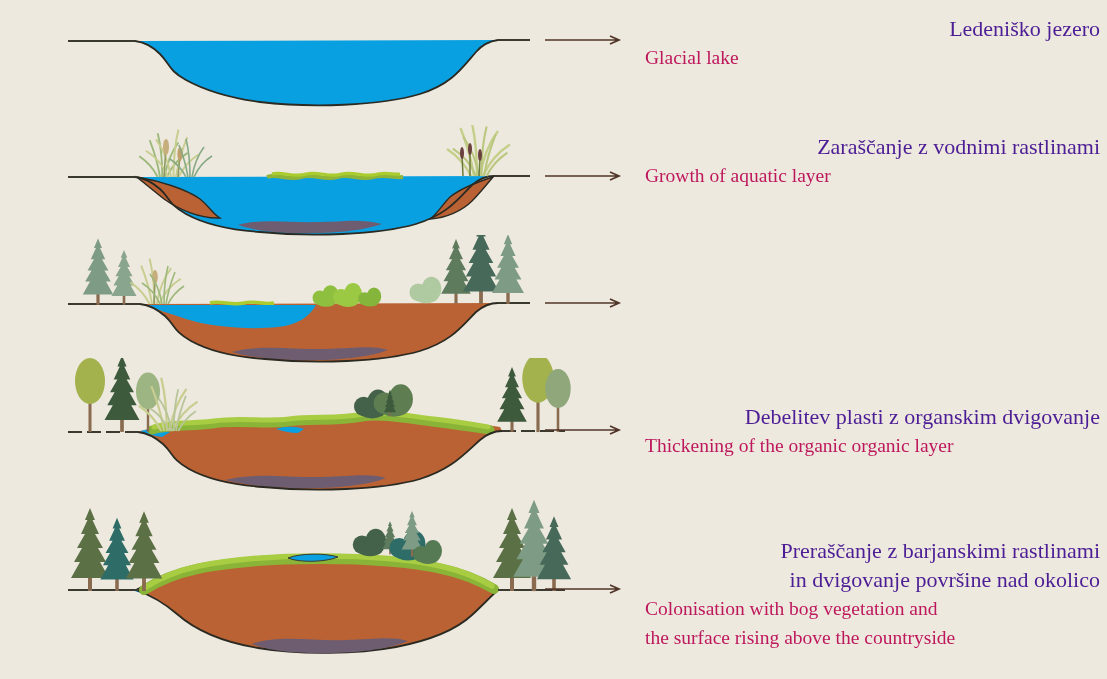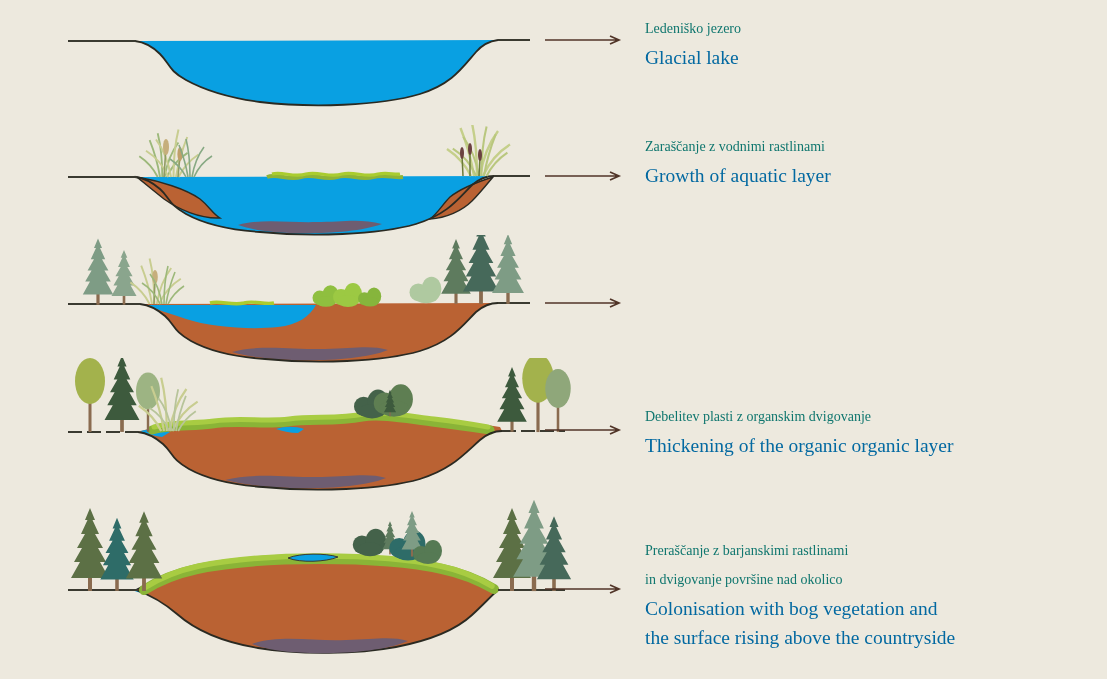--- a/index.html
+++ b/index.html
@@ -1,22 +1,22 @@
 <!DOCTYPE html>
 <html><head>
 <meta charset="utf-8">
 <style>
   html,body{margin:0;padding:0;}
   body{background:#EDE9DE;font-family:"Liberation Serif", serif;}
   .canvas{position:relative;width:1107px;height:679px;background:#EDE9DE;overflow:hidden;}
   .stage-illustration{position:absolute;left:60px;}
   .arrow{position:absolute;left:542px;width:84px;height:12px;}
   .stage-label{position:absolute;left:645px;width:455px;}
-  .label-sl{color:#0f766e;font-size:14px;line-height:29px;white-space:pre-line;}
-  .label-en{color:#0369a1;font-size:19.5px;line-height:29px;white-space:pre-line;}
+  .label-sl{color:#4c1d95;font-size:22px;line-height:29px;white-space:pre-line;text-align:right;}
+  .label-en{color:#be185d;font-size:19.5px;line-height:29px;white-space:pre-line;}
   svg{display:block;}
 </style>
 </head>
 <body>
 
 <div class="canvas">
 
   <svg width="0" height="0" style="position:absolute" aria-hidden="true">
     <defs>
       <g id="conifer">

